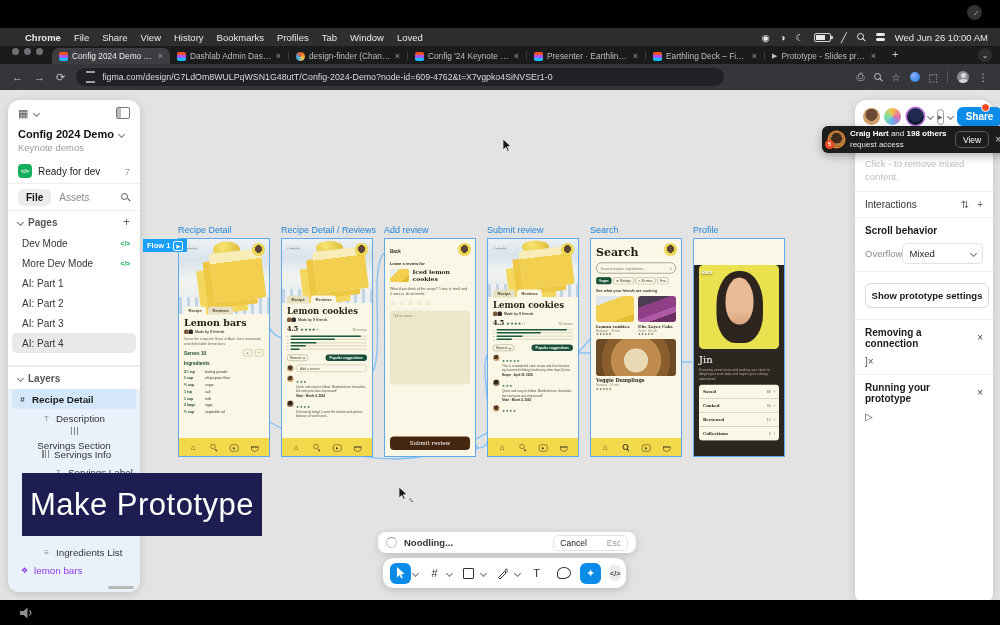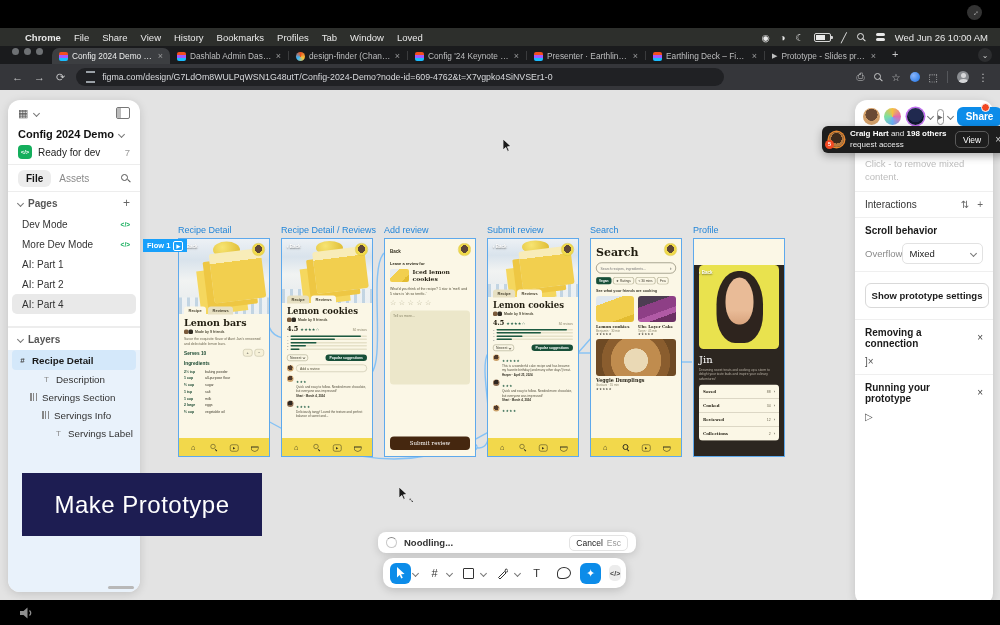--- a/index.html
+++ b/index.html
@@ -74,21 +74,21 @@
   .pgit{height:20px;padding-left:14px;color:#333;}
   .pgit .dev{margin-left:auto;color:#14ae5c;font-size:6.5px;font-weight:bold;}
   .pgit.sel{background:#e9e9e9;border-radius:5px;margin:0 4px;padding-left:10px;}
   .layers-bg{background:#e9f2fb;flex:1;}
   .lyr{height:18px;display:flex;align-items:center;font-size:9.8px;color:#333;gap:5px;}
   .lyr .ic{color:#888;font-size:8px;width:9px;text-align:center;flex:0 0 auto;}
   .lyr-root{background:#d4e8fa;border-radius:4px;margin:0 4px;padding:0 6px;height:20px;font-weight:bold;color:#1a1a1a;}
   .al{width:7px;height:8px;background:linear-gradient(90deg,#888 0 1.5px,transparent 1.5px 2.8px,#888 2.8px 4.3px,transparent 4.3px 5.6px,#888 5.6px 7px);flex:0 0 auto;}
   .hscroll{position:absolute;bottom:3px;right:6px;width:26px;height:3px;background:#b8b8b8;border-radius:2px;}
   
-  .mkproto{position:absolute;left:22px;top:383px;width:240px;height:63px;background:#1d1d52;color:#fff;font-size:24px;display:flex;align-items:center;justify-content:center;letter-spacing:.5px;z-index:30;}
+  .mkproto{position:absolute;left:22px;top:383px;width:240px;height:63px;background:#1d1d52;color:#fff;font-size:31px;display:flex;align-items:center;justify-content:center;letter-spacing:.5px;z-index:30;}
   
   .flabel{position:absolute;top:135px;font-size:9px;color:#2486d8;white-space:nowrap;}
   .flow1{position:absolute;left:143px;top:149px;height:13px;background:#18a0fb;color:#fff;font-size:7.5px;font-weight:bold;display:flex;align-items:center;gap:3px;padding:0 4px;z-index:5;}
   .flow1 .fic{width:8px;height:8px;border:1px solid #fff;border-radius:2px;font-size:5px;display:flex;align-items:center;justify-content:center;}
   
   .phone{position:absolute;top:148px;width:90px;height:217px;border:1.2px solid #5ea9ec;background:#fbf7e6;overflow:hidden;z-index:2;}
   .pi{width:180px;height:434px;transform:scale(.5);transform-origin:0 0;position:relative;color:#222;}
   .serif{font-family:"DejaVu Serif",serif;}
   .pnav{position:absolute;left:0;bottom:0;width:100%;height:36px;background:#f2d84b;display:flex;align-items:center;justify-content:space-around;padding:0 8px;box-sizing:border-box;}
   .ni{position:relative;width:17px;height:17px;color:#33301f;}
@@ -209,21 +209,21 @@
   .tav{position:relative;width:15px;height:15px;border-radius:50%;background:radial-gradient(circle at 50% 42%,#3d2a1c 0 45%,#b57a40 46%);box-shadow:0 0 0 1.5px #e8872e;flex:0 0 auto;}
   .tbadge{position:absolute;left:-4px;bottom:-2px;width:9px;height:9px;border-radius:50%;background:#f24822;color:#fff;font-size:5.5px;font-weight:bold;text-align:center;line-height:9px;}
   .ttext{font-size:8px;line-height:1.3;color:#e8e8e8;}
   .ttext b{color:#fff;}
   .tview{border:1px solid #5a5a5a;border-radius:5px;padding:2.5px 7px;font-size:8.5px;color:#fff;margin-left:auto;flex:0 0 auto;}
   .tx{color:#cfcfcf;font-size:10px;flex:0 0 auto;padding-right:2px;}
   
   .noodlebar{position:absolute;left:378px;top:442px;width:242px;height:21px;background:#fff;border-radius:8px;box-shadow:0 2px 8px rgba(0,0,0,.15);display:flex;align-items:center;gap:7px;padding:0 8px;z-index:20;}
   .spin{width:9px;height:9px;border:1.5px solid #c9c9c9;border-top-color:#8a8a8a;border-radius:50%;flex:0 0 auto;}
   .noodtxt{font-size:9.5px;font-weight:bold;color:#333;}
-  .cancelbtn{margin-left:auto;border:1px solid #e3e3e3;border-radius:5px;padding:2px 6px;font-size:8.5px;color:#222;display:flex;gap:4px;align-items:center;}
+  .cancelbtn{margin-left:auto;border:1px solid #e3e3e3;border-radius:5px;padding:2px 6px;font-size:8.5px;color:#222;display:flex;gap:20px;align-items:center;}
   .cancelbtn .esc{color:#9a9a9a;}
   .toolbar{position:absolute;left:383px;top:468px;width:233px;height:30px;background:#fff;border-radius:10px;box-shadow:0 2px 10px rgba(0,0,0,.18);display:flex;align-items:center;gap:2px;padding:0 5px;z-index:20;}
   .tbi{display:flex;align-items:center;gap:2px;padding:0 2px;}
   .tbtn{width:21px;height:21px;border-radius:6px;display:flex;align-items:center;justify-content:center;color:#333;font-size:11px;}
   .tbtn.blue{background:#0c8ce9;color:#fff;}
   .sq{width:9px;height:9px;border:1.3px solid #333;border-radius:1px;}
   .bubble{width:12px;height:10px;border:1.3px solid #333;border-radius:50% 50% 50% 4px;}
   .tsep{width:6px;}
   .codetog{width:30px;height:16px;background:#ececec;border-radius:5px;font-size:7px;color:#444;display:flex;align-items:center;justify-content:center;font-weight:bold;}
   
@@ -701,20 +701,21 @@
       <div style="display:flex;flex-direction:column;height:100%;">
         <div class="lrow lp-head">
           <span class="gridico">▦</span>
             <span class="cv"></span>
           <span class="ptog"></span>
         </div>
         <div class="lp-title">
             <span>Config 2024 Demo</span>
             <span class="cv"></span>
           </div>
+        <div class="lp-sub">Keynote demos</div>
         <div class="lrow ready">
           <span class="devb">&lt;/&gt;</span>
           <span>Ready for dev</span>
           <span class="cnt">7</span>
         </div>
         <div class="dv"></div>
         <div class="lrow ftabs">
           <span class="pill-file">File</span>
           <span class="assets">Assets</span>
           <span class="mag d"></span>
@@ -731,41 +732,44 @@
           </div>
         <div class="lrow pgit">
             <span>More Dev Mode</span>
             <span class="dev">&lt;/&gt;</span>
           </div>
         <div class="lrow pgit">
             <span>AI: Part 1</span>
           </div>
         <div class="lrow pgit">
             <span>AI: Part 2</span>
+          </div>
+        <div class="lrow pgit">
+            <span>AI: Part 3</span>
           </div>
         <div class="lrow pgit sel">
             <span>AI: Part 4</span>
           </div>
         <div style="height:12px;"></div>
         <div class="dv"></div>
         <div class="dv"></div>
         <div class="lrow sechead" style="font-weight:bold;">
             <span class="cv"></span>
             <span>Layers</span>
           </div>
         <div class="layers-bg">
           <div class="lyr lyr-root">
               <span class="ic" style="color:#444;font-weight:bold;">#</span>
               <span>Recipe Detail</span>
             </div>
           <div class="lyr" style="padding-left:34px;">
               <span class="ic">T</span>
               <span>Description</span>
             </div>
-          <div class="lyr" style="padding-left:22px;">
+          <div class="lyr" style="flex-direction:column;">
               <span class="al"></span>
               <span>Servings Section</span>
             </div>
           <div class="lyr" style="padding-left:34px;">
               <span class="al"></span>
               <span>Servings Info</span>
             </div>
           <div class="lyr" style="padding-left:46px;">
               <span class="ic">T</span>
               <span>Servings Label</span>

